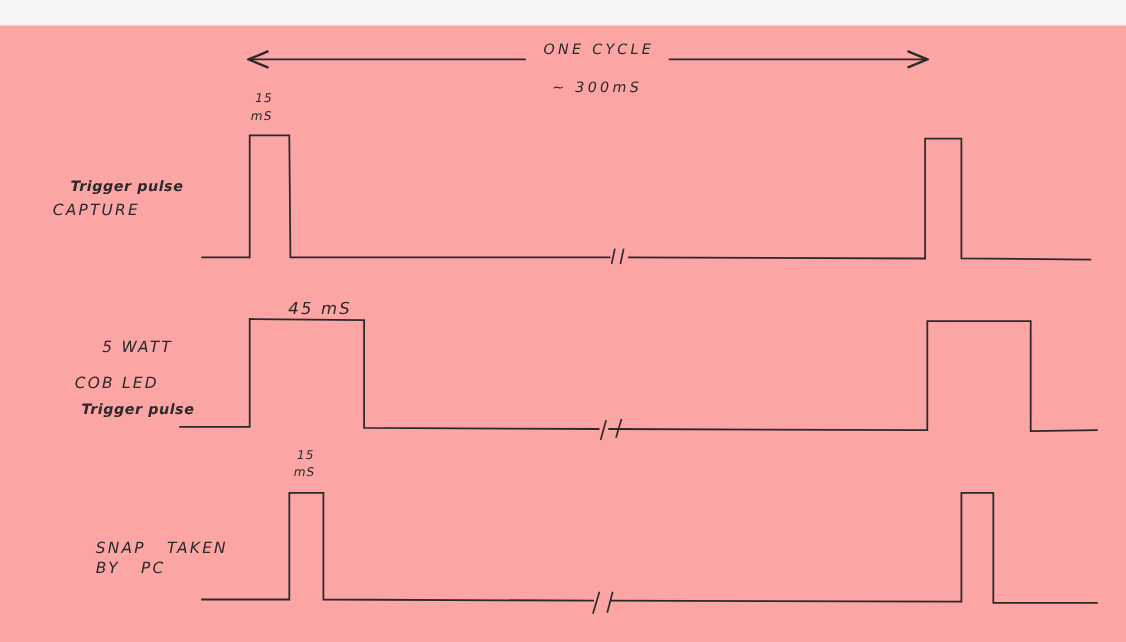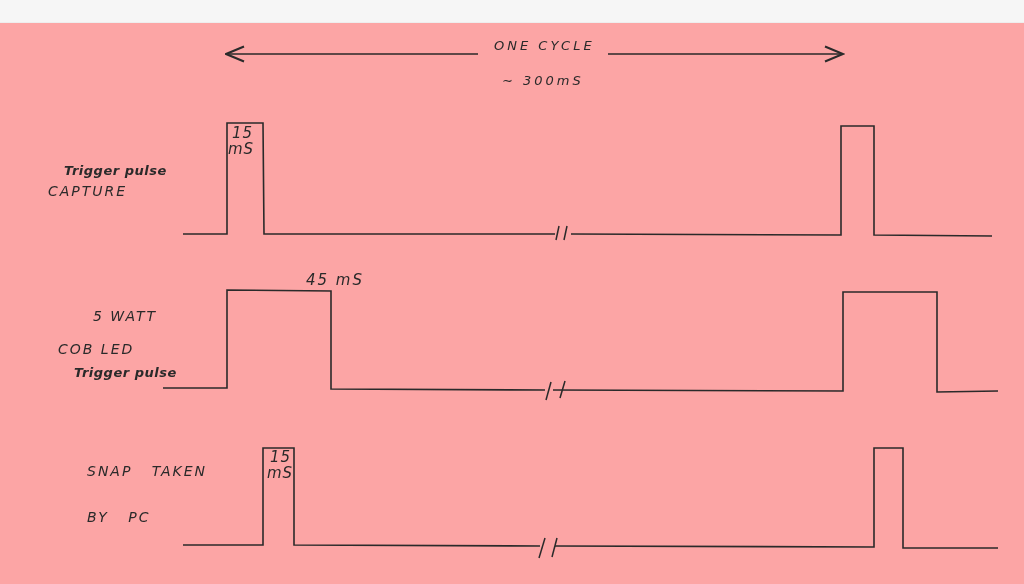--- a/index.html
+++ b/index.html
@@ -33,21 +33,21 @@
       position: absolute;
       font-family: "DejaVu Sans", sans-serif;
       font-style: italic;
       color: #2a2a2a;
       letter-spacing: 2px;
       white-space: nowrap;
       line-height: 1;
     }
     .lbl { font-size: 14px; }
     .lbl-small { font-size: 13px; letter-spacing: 0.5px; font-weight: bold; }
-    .dur { font-size: 15px; letter-spacing: 1px; text-align: center; margin-top: 42px; }
+    .dur { font-size: 11px; letter-spacing: 1px; text-align: center; }
     .dur-wide { font-size: 15px; letter-spacing: 2px; }
     .cycle { font-size: 13px; letter-spacing: 3px; text-align: center; }
   </style>
 </head>
 <body>
 
 <div id="canvas">
   <div class="scan-band"></div>
 
   <svg class="wave" viewBox="0 0 1024 584">
@@ -94,22 +94,22 @@
   </svg>
 
   <div class="hand cycle" style="left:494px; top:39px;">ONE CYCLE</div>
   <div class="hand cycle" style="left:502px; top:74px;">∼ 300mS</div>
 
   <div class="hand lbl" style="left:48px; top:136px;margin-top:48px;">CAPTURE</div>
   <div class="hand lbl-small" style="left:64px; top:164px;">Trigger pulse</div>
   <div class="hand dur" style="left:232px; top:84px;">15</div>
   <div class="hand dur" style="left:228px; top:100px;">mS</div>
 
-  <div class="hand dur-wide" style="left:262px; top:273px;margin-left:44px;">45 mS</div>
+  <div class="hand dur-wide" style="left:262px; top:273px;">45 mS</div>
   <div class="hand lbl" style="left:93px; top:309px;">5 WATT</div>
-  <div class="hand lbl" style="left:58px; top:342px;">COB LED</div>
+  <div class="hand lbl" style="left:68px; top:342px;">COB LED</div>
   <div class="hand lbl-small" style="left:74px; top:366px;">Trigger pulse</div>
 
   <div class="hand dur" style="left:270px; top:408px;">15</div>
   <div class="hand dur" style="left:267px; top:424px;">mS</div>
-  <div class="hand lbl" style="left:87px; top:464px; white-space:pre;">SNAP   TAKEN</div>
+  <div class="hand lbl" style="left:87px; top:492px; white-space:pre;">SNAP   TAKEN</div>
   <div class="hand lbl" style="left:87px; top:510px; white-space:pre;">BY   PC</div>
 </div>
 
 </body></html>

